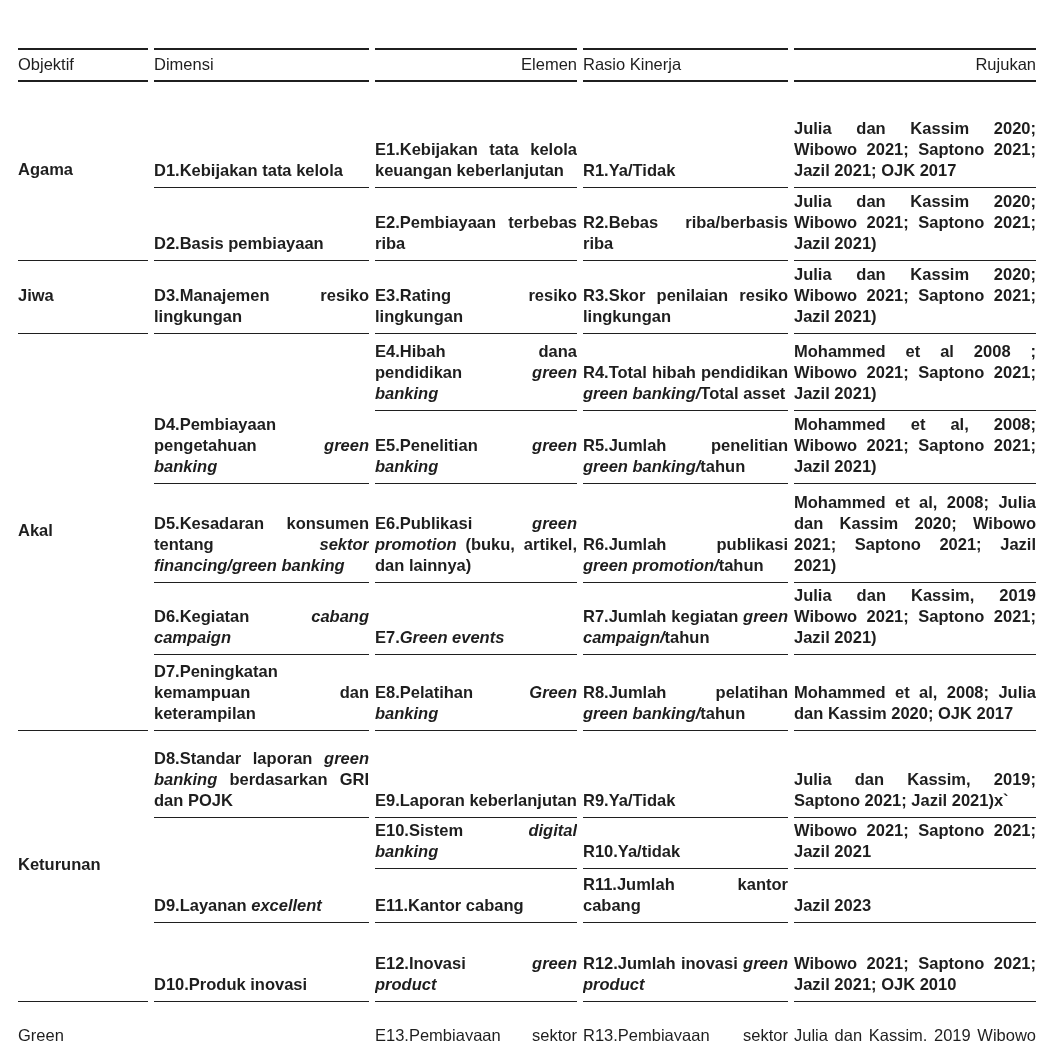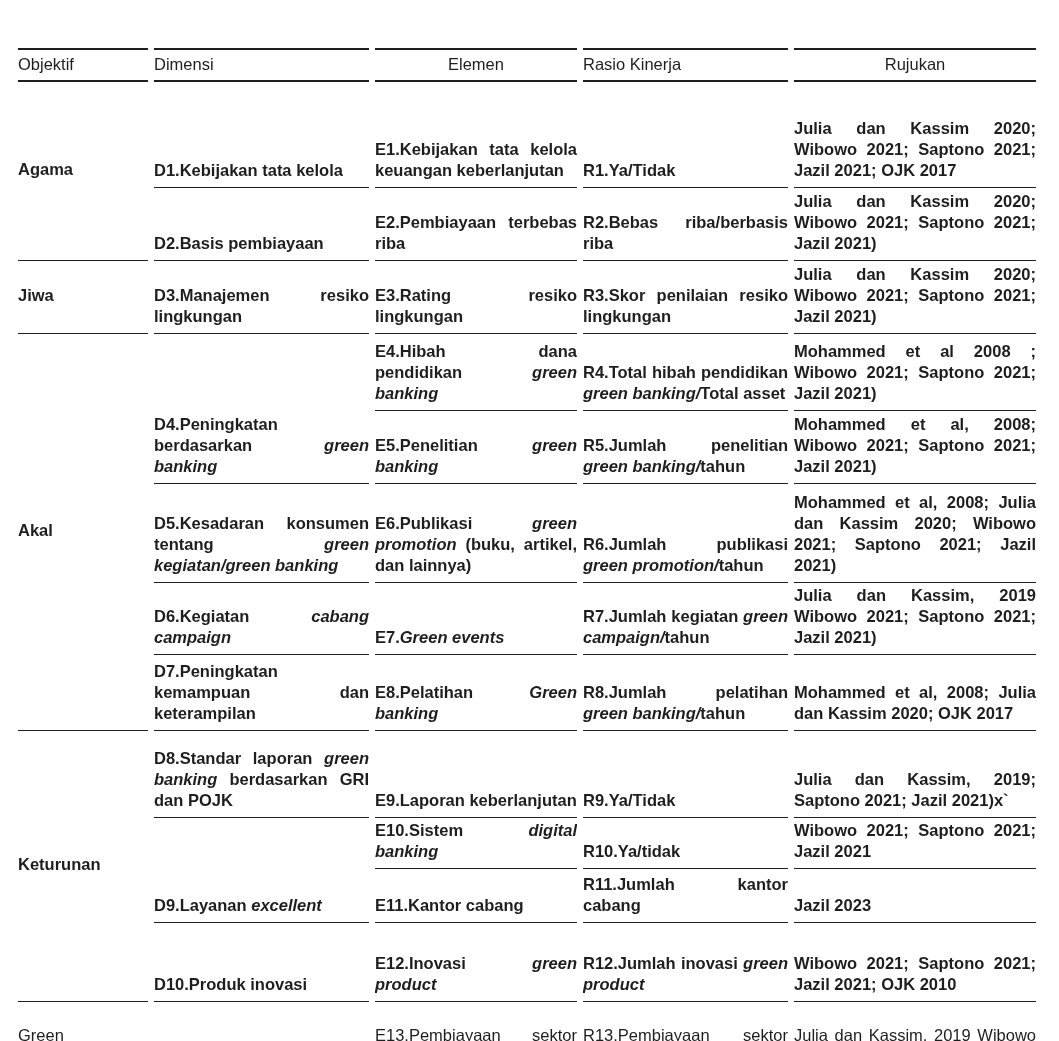--- a/index.html
+++ b/index.html
@@ -28,21 +28,21 @@
   thead th{
     border-top:2px solid #1f1f1f;
     border-bottom:2px solid #1f1f1f;
     padding:4px 0 5px 0;
     vertical-align:middle;
     white-space:nowrap;
   }
   td{text-align:justify;text-justify:inter-word;}
   td.obj{vertical-align:middle;text-align:left;padding-bottom:6px;}
   .al{text-align:left;}
-  .ac{text-align:center;}
+  .ac{text-align:right;}
   .bb{border-bottom:1.5px solid #1f1f1f;font-weight:bold;}
   .bb2{border-bottom:2px solid #1f1f1f;}
   i{font-style:italic;}
 </style>
 </head>
 <body>
 
 <div class="page">
   <table>
     <colgroup>
@@ -80,32 +80,32 @@
       <tr style="height:73px">
         <td class="obj bb">Jiwa</td>
         <td class="bb"><span>D3.Manajemen resiko lingkungan</span></td>
         <td class="bb"><span>E3.Rating resiko lingkungan</span></td>
         <td class="bb"><span>R3.Skor penilaian resiko lingkungan</span></td>
         <td class="bb"><span>Julia dan Kassim 2020; Wibowo 2021; Saptono 2021; Jazil 2021)</span></td>
       </tr>
 
       <tr style="height:77px">
         <td class="obj bb" rowspan="5">Akal</td>
-        <td rowspan="2" class="bb"><span>D4.Peningkatan berdasarkan </span><i>green banking</i></td>
+        <td rowspan="2" class="bb"><span>D4.Pembiayaan pengetahuan </span><i>green banking</i></td>
         <td class="bb"><span>E4.Hibah dana pendidikan </span><i>green banking</i></td>
         <td class="bb"><span>R4.Total hibah pendidikan </span><i>green banking/</i><span>Total asset</span></td>
         <td class="bb"><span>Mohammed et al 2008 ; Wibowo 2021; Saptono 2021; Jazil 2021)</span></td>
       </tr>
       <tr style="height:73px">
         <td class="bb"><span>E5.Penelitian </span><i>green banking</i></td>
         <td class="bb"><span>R5.Jumlah penelitian </span><i>green banking/</i><span>tahun</span></td>
         <td class="bb"><span>Mohammed et al, 2008; Wibowo 2021; Saptono 2021; Jazil 2021)</span></td>
       </tr>
       <tr style="height:99px">
-        <td class="bb"><span>D5.Kesadaran konsumen tentang </span><i>green kegiatan/green banking</i></td>
+        <td class="bb"><span>D5.Kesadaran konsumen tentang </span><i>sektor financing/green banking</i></td>
         <td class="bb"><span>E6.Publikasi </span><i>green promotion</i><span> (buku, artikel, dan lainnya)</span></td>
         <td class="bb"><span>R6.Jumlah publikasi </span><i>green promotion/</i><span>tahun</span></td>
         <td class="bb"><span>Mohammed et al, 2008; Julia dan Kassim 2020; Wibowo 2021; Saptono 2021; Jazil 2021)</span></td>
       </tr>
       <tr style="height:69px">
         <td class="bb"><span>D6.Kegiatan </span><i>cabang campaign</i></td>
         <td class="bb"><span>E7.</span><i>Green events</i></td>
         <td class="bb"><span>R7.Jumlah kegiatan </span><i>green campaign/</i><span>tahun</span></td>
         <td class="bb"><span>Julia dan Kassim, 2019 Wibowo 2021; Saptono 2021; Jazil 2021)</span></td>
       </tr>

